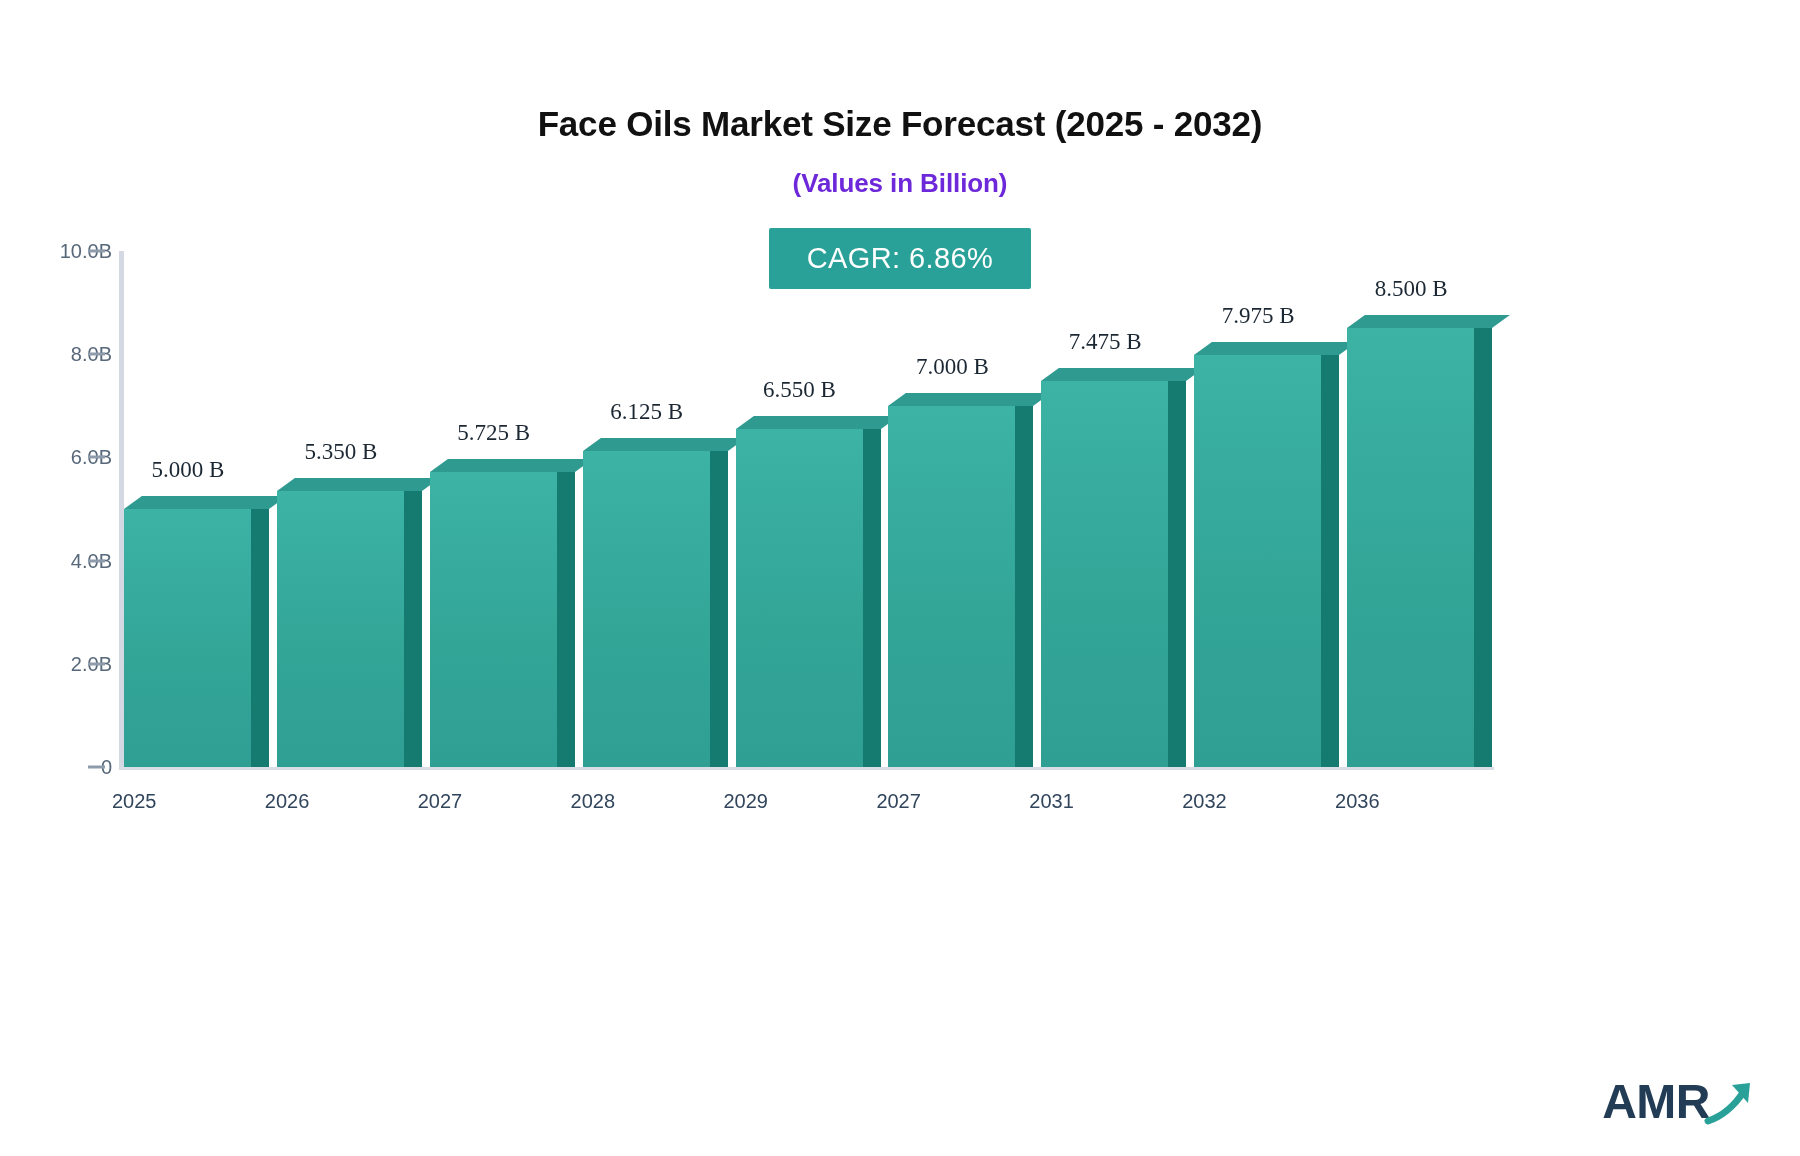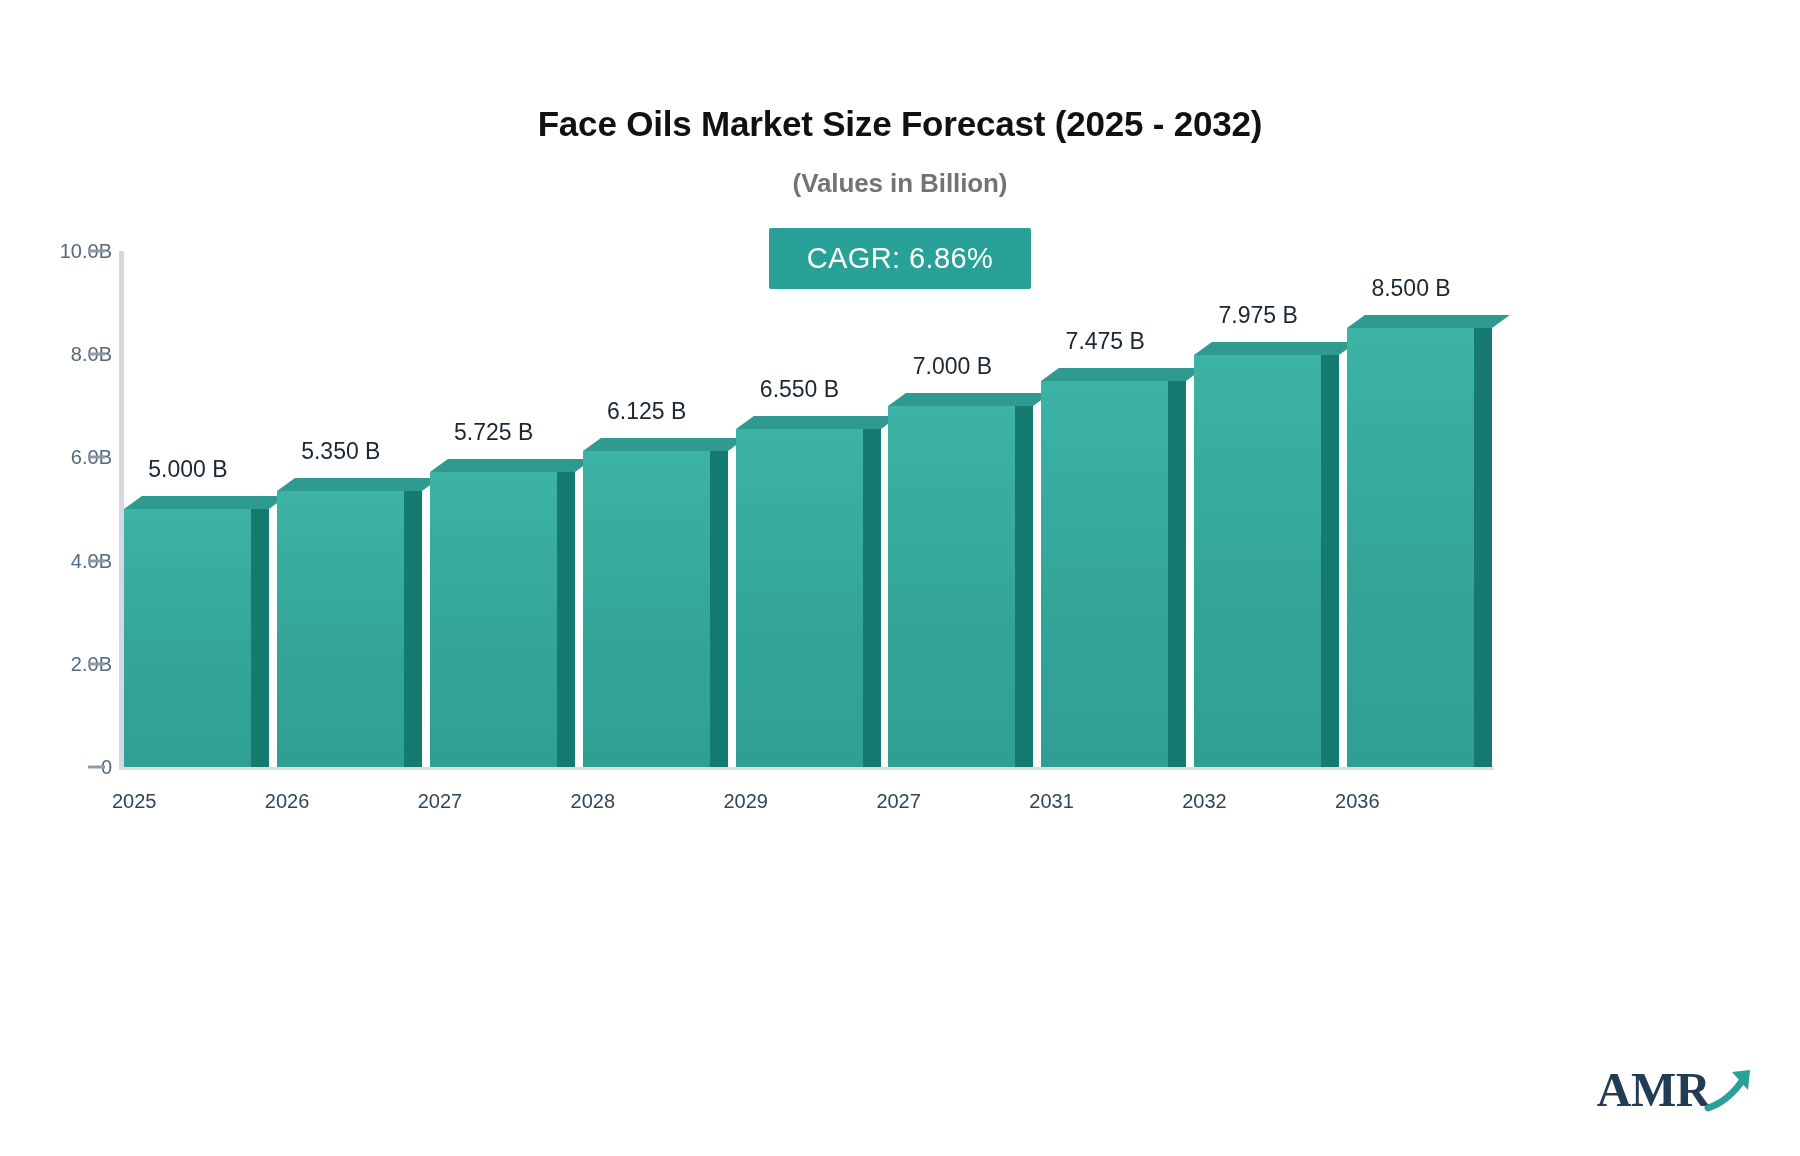--- a/index.html
+++ b/index.html
@@ -28,21 +28,21 @@
     font-weight: bold;
     color: #111111;
     letter-spacing: -0.2px;
     line-height: 1.15;
   }
   #chart-subtitle {
     margin: 12px;
     padding-top: 12px;
     font-size: 26px;
     font-weight: bold;
-    color: #737373;
+    color: #6d28d9;
     letter-spacing: -0.1px;
   }
 
   
   #cagr-badge-wrap {
     position: absolute;
     top: 228px;
     left: 0; right: 0;
     display: flex;
     justify-content: center;
@@ -151,40 +151,40 @@
     transform-origin: bottom left;
   }
   .bar-value {
     position: absolute;
     left: -12px;
     width: 152px;
     text-align: center;
     font-size: 23px;
     color: #1b2733;
     white-space: nowrap;
+    font-family: Liberation Serif, serif;
   }
   .bar-cat {
     position: absolute;
     left: -12px;
     width: 152px;
     text-align: left;
     font-size: 20px;
     color: #31455c;
     top: 545px;
     white-space: nowrap;
   }
 
   
   #logo {
     position: absolute;
     right: 38px;
-    bottom: 42px;
+    bottom: 29px;
     display: flex;
-    align-items: flex-end;
-    font-family: Liberation Serif, serif;
+    align-items: center;
   }
   #logo-text {
     font-size: 48px;
     font-weight: bold;
     color: #233c55;
     letter-spacing: -0.5px;
     line-height: 1;
   }
   #logo-arrow {
     margin-left: -6px;

